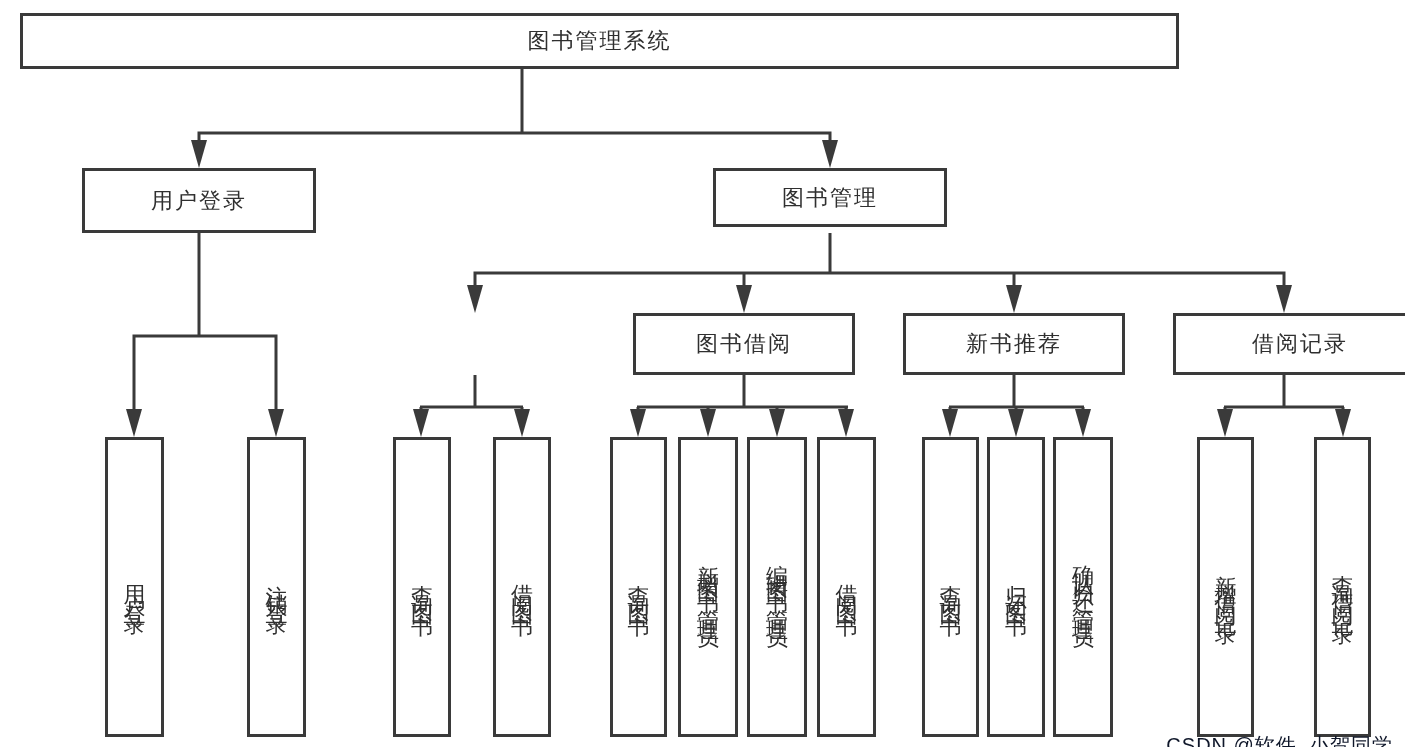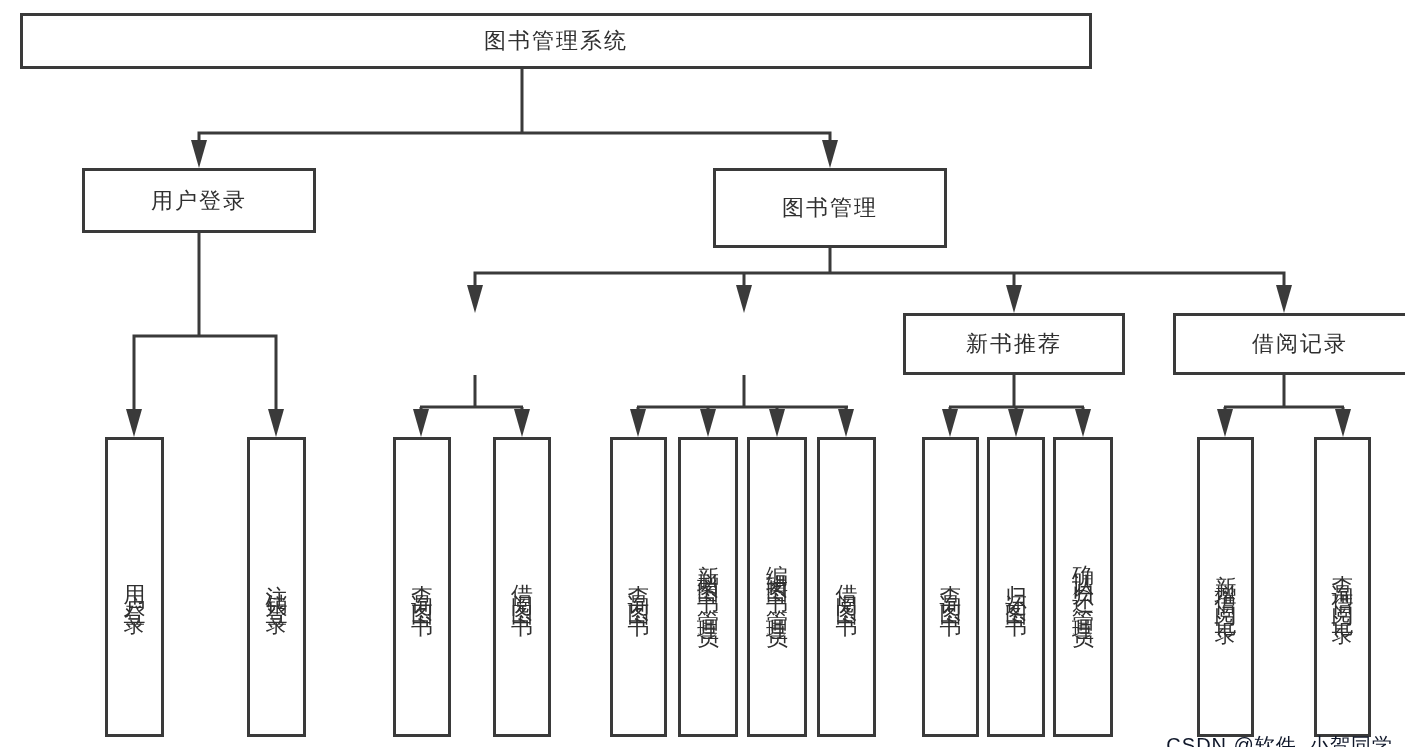--- a/index.html
+++ b/index.html
@@ -67,31 +67,34 @@
       <polygon points="769,409 785,409 777,437"></polygon>
       <polygon points="838,409 854,409 846,437"></polygon>
       <polygon points="942,409 958,409 950,437"></polygon>
       <polygon points="1008,409 1024,409 1016,437"></polygon>
       <polygon points="1075,409 1091,409 1083,437"></polygon>
       <polygon points="1217,409 1233,409 1225,437"></polygon>
       <polygon points="1335,409 1351,409 1343,437"></polygon>
     </g>
   </svg>
 
-  <div class="box hbox" style="left:20px;top:13px;width:1072px;height:56px">
+  <div class="box hbox" style="left:20px;top:13px;width:1159px;height:56px">
     <span>图书管理系统</span>
   </div>
 
   <div class="box hbox" style="left:82px;top:168px;width:234px;height:65px">
     <span>用户登录</span>
   </div>
-  <div class="box hbox" style="left:713px;top:168px;width:234px;height:80px">
+  <div class="box hbox" style="left:713px;top:168px;width:234px;height:59px">
     <span>图书管理</span>
   </div>
 
+  <div class="box hbox" style="left:633px;top:313px;width:222px;height:62px">
+    <span>图书借阅</span>
+  </div>
   <div class="box hbox" style="left:903px;top:313px;width:222px;height:62px">
     <span>新书推荐</span>
   </div>
   <div class="box hbox" style="left:1173px;top:313px;width:254px;height:62px">
     <span>借阅记录</span>
   </div>
 
   <div class="box vbox" style="left:105px;width:59px">
     <span>用户登录</span>
   </div>

